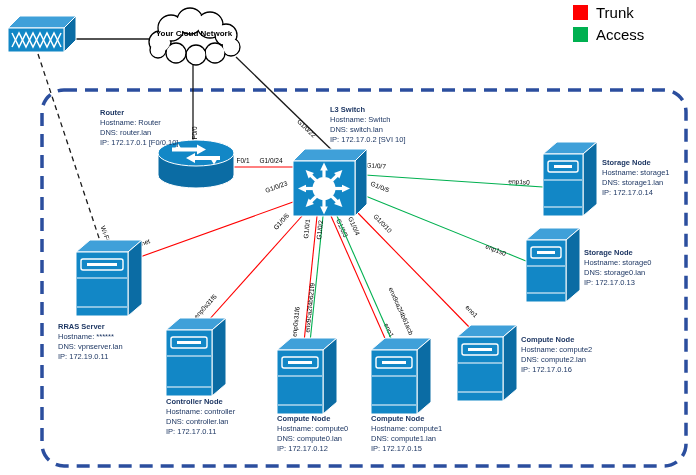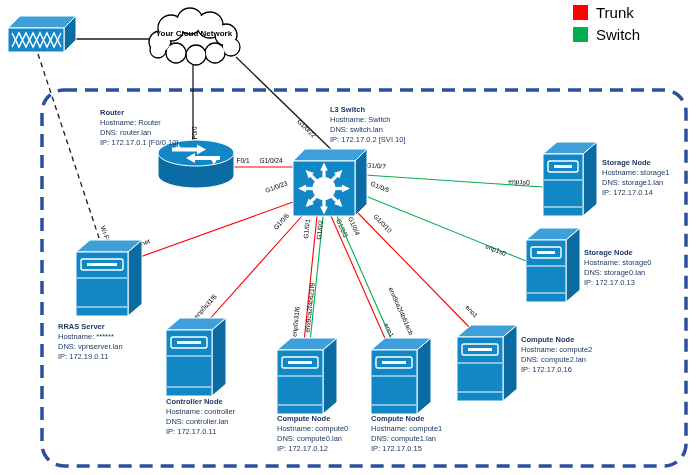--- a/index.html
+++ b/index.html
@@ -219,16 +219,16 @@
       <text class="nodetext" x="371" y="451">IP: 172.17.0.15</text>
     </svg>
 
   <div class="legend">
     <div class="legend-row">
       <span class="swatch" style="background: rgb(255, 0, 0);"></span>
       <span class="legend-label">Trunk</span>
     </div>
     <div class="legend-row">
       <span class="swatch" style="background: rgb(0, 176, 80);"></span>
-      <span class="legend-label">Switch</span>
+      <span class="legend-label">Access</span>
     </div>
   </div>
 </div>
 
 </body></html>

